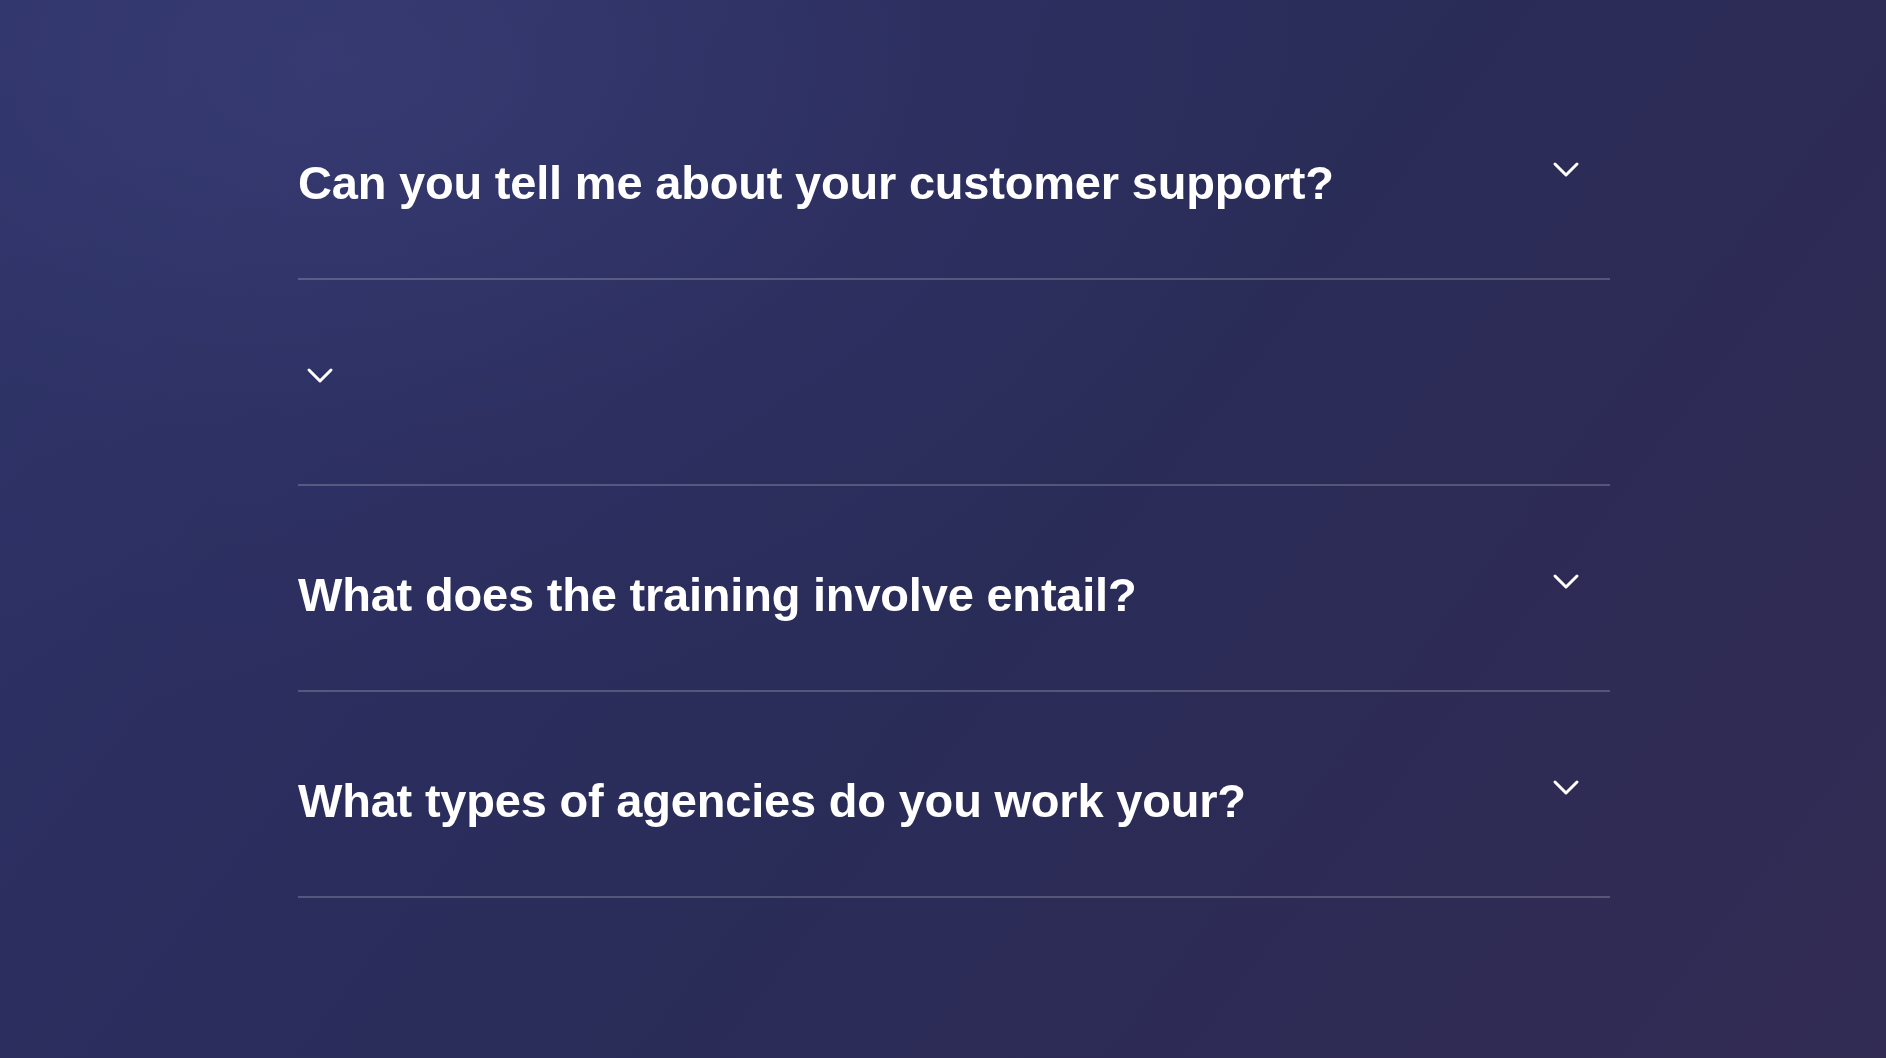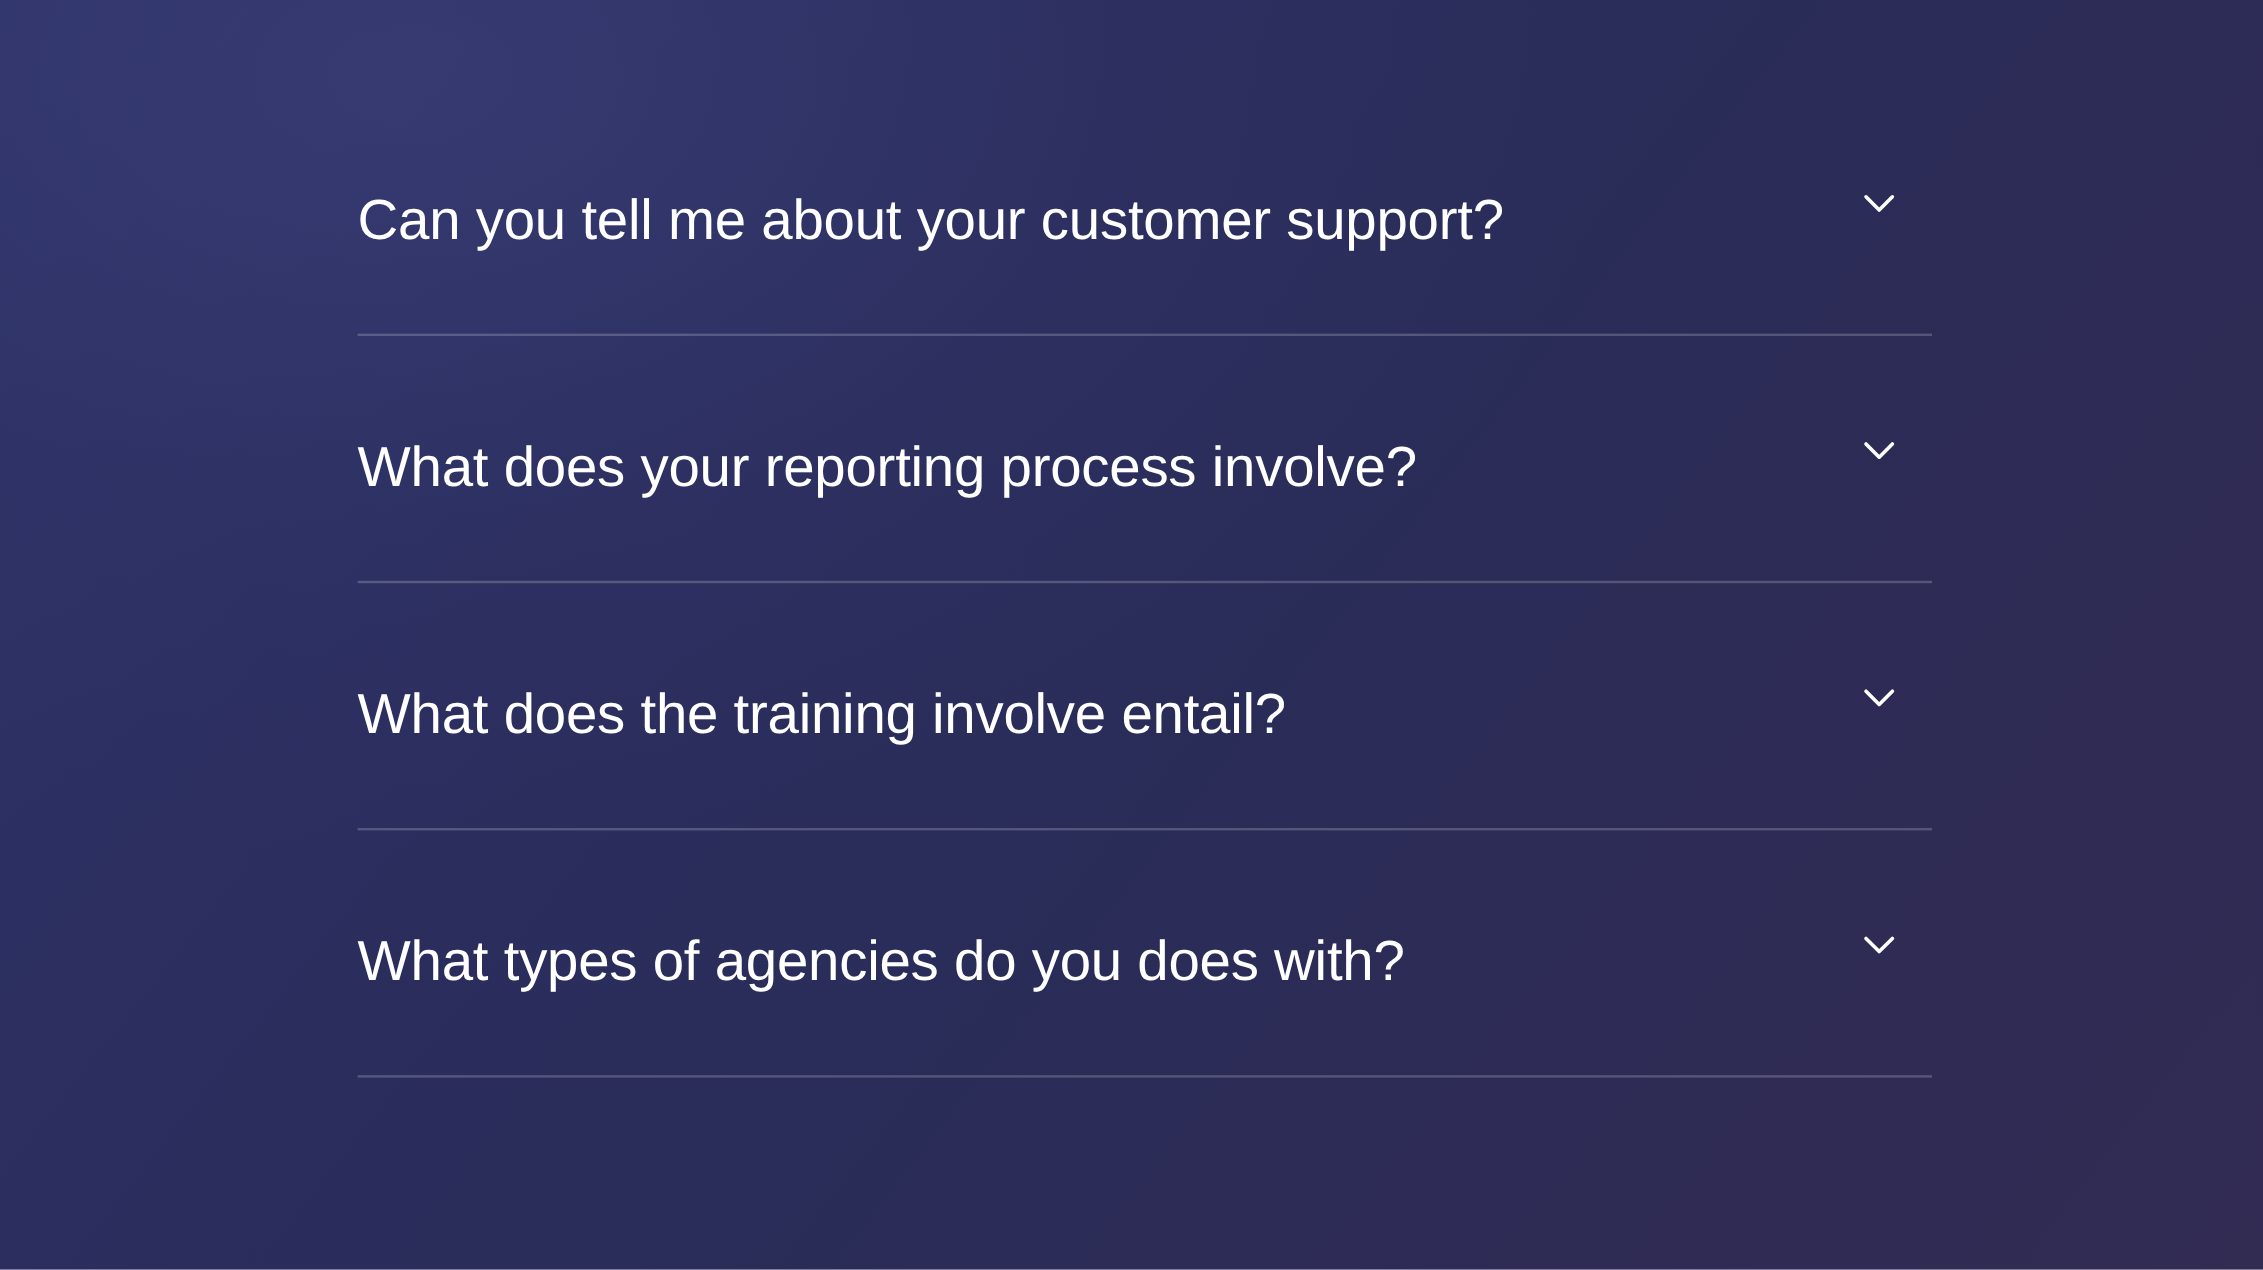--- a/index.html
+++ b/index.html
@@ -58,21 +58,21 @@
     background:transparent;
     border:0;
     width:100%;
     text-align:left;
   }
 
   .faq-question {
     color:#ffffff;
     font-size:47px;
     line-height:1.08;
-    font-weight:400;
+    font-weight:700;
     letter-spacing:-0.2px;
     white-space:nowrap;
     margin-top:28px;
   }
 
   .chevron {
     flex:0 0 auto;
     width:44px;
     height:44px;
     margin-right:22px;
@@ -105,21 +105,20 @@
           <svg width="44" height="44" viewBox="0 0 44 44" fill="none" aria-hidden="true">
             <path d="M11 17 L22 28 L33 17" stroke="#ffffff" stroke-width="3" stroke-linecap="round" stroke-linejoin="round"></path>
           </svg>
         </span>
       </div>
       <div class="faq-divider"></div>
     </div>
 
     <div class="faq-item">
       <div class="faq-header" role="button" aria-expanded="false">
-        <span class="faq-question">What does your reporting process involve?</span>
         <span class="chevron">
           <svg width="44" height="44" viewBox="0 0 44 44" fill="none" aria-hidden="true">
             <path d="M11 17 L22 28 L33 17" stroke="#ffffff" stroke-width="3" stroke-linecap="round" stroke-linejoin="round"></path>
           </svg>
         </span>
       </div>
       <div class="faq-divider"></div>
     </div>
 
     <div class="faq-item">
@@ -129,21 +128,21 @@
           <svg width="44" height="44" viewBox="0 0 44 44" fill="none" aria-hidden="true">
             <path d="M11 17 L22 28 L33 17" stroke="#ffffff" stroke-width="3" stroke-linecap="round" stroke-linejoin="round"></path>
           </svg>
         </span>
       </div>
       <div class="faq-divider"></div>
     </div>
 
     <div class="faq-item">
       <div class="faq-header" role="button" aria-expanded="false">
-        <span class="faq-question">What types of agencies do you does with?</span>
+        <span class="faq-question">What types of agencies do you work your?</span>
         <span class="chevron">
           <svg width="44" height="44" viewBox="0 0 44 44" fill="none" aria-hidden="true">
             <path d="M11 17 L22 28 L33 17" stroke="#ffffff" stroke-width="3" stroke-linecap="round" stroke-linejoin="round"></path>
           </svg>
         </span>
       </div>
       <div class="faq-divider"></div>
     </div>
 
   </section>

